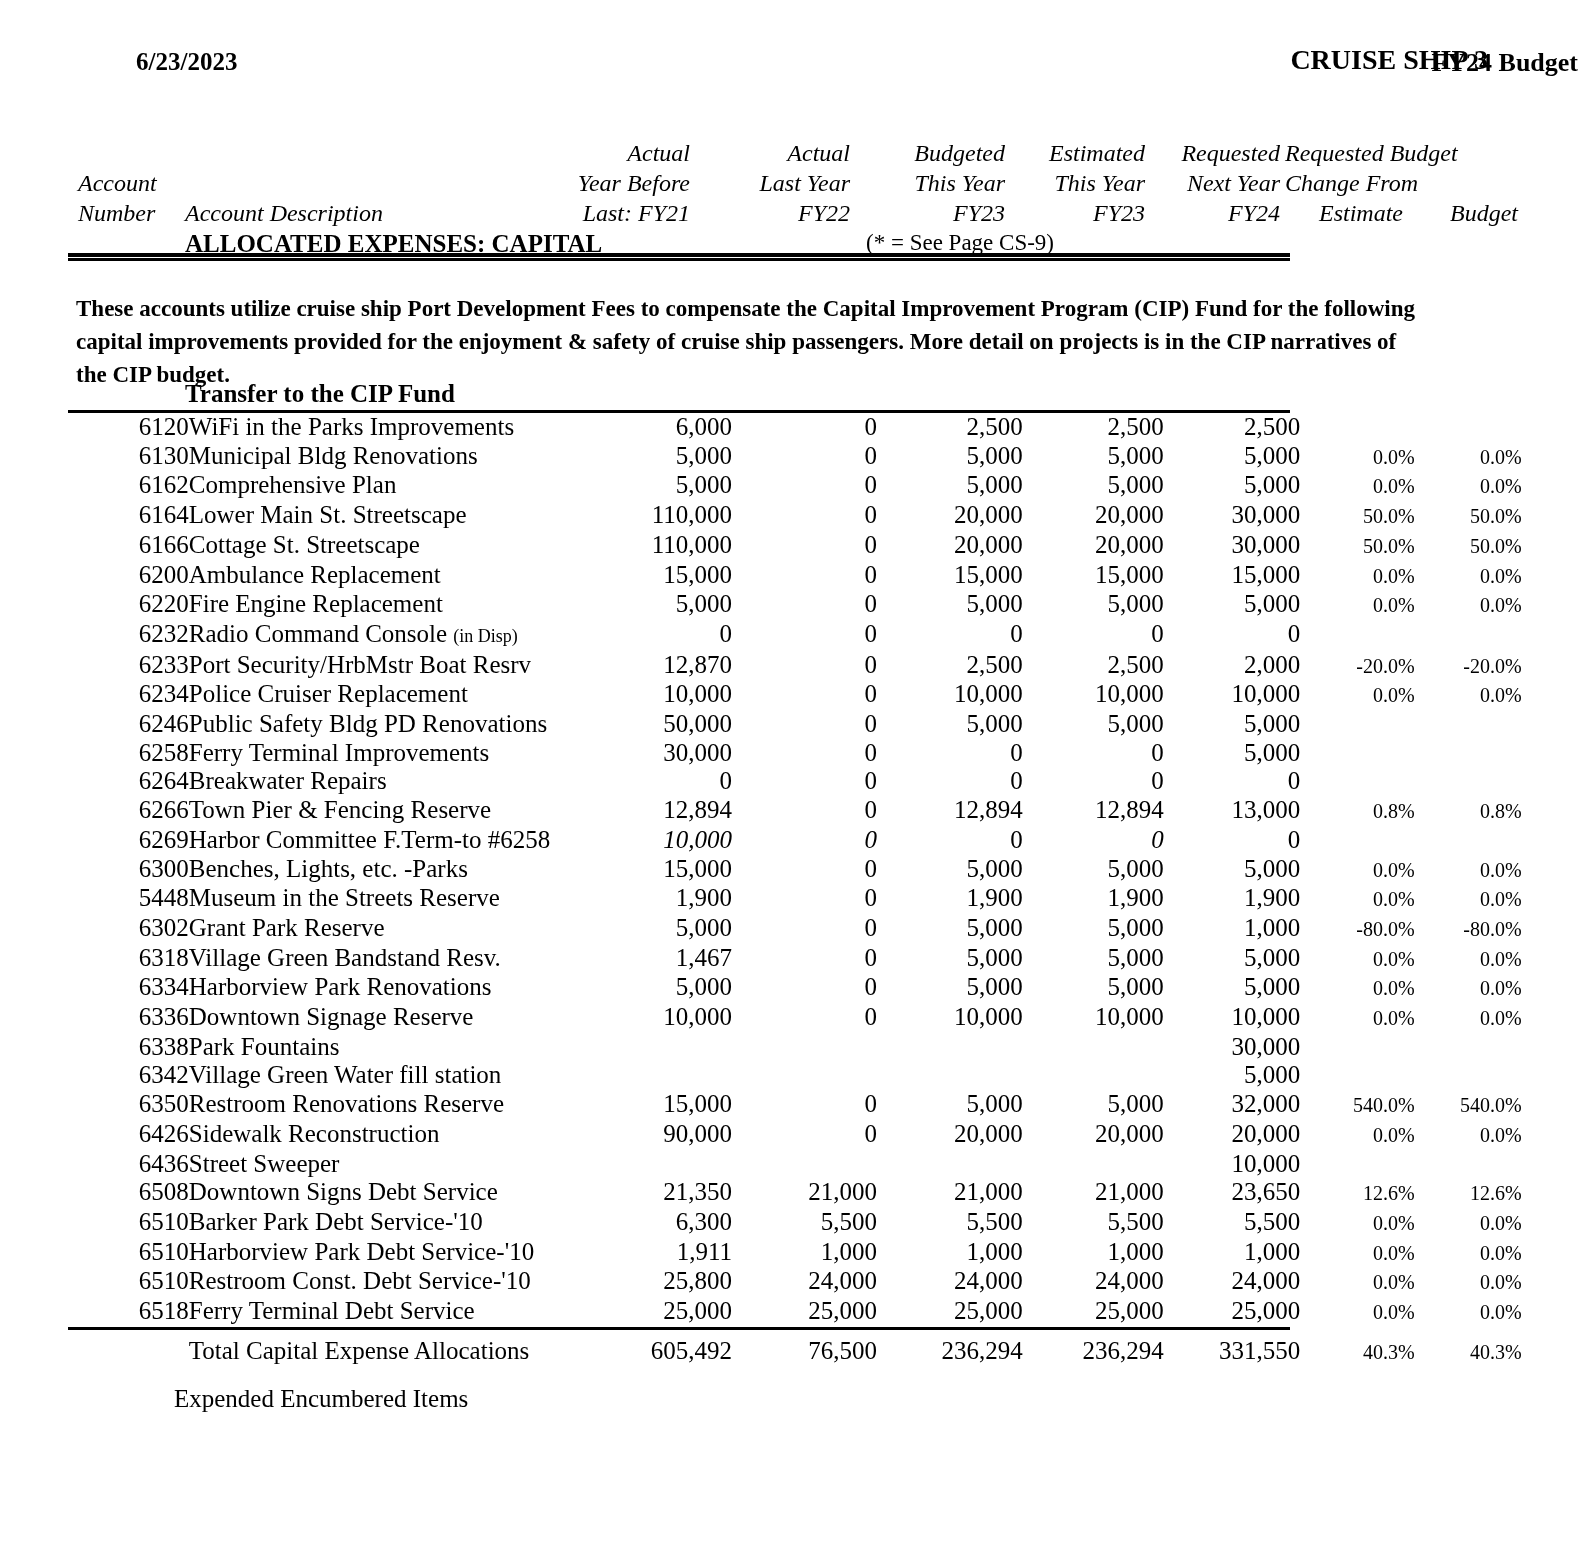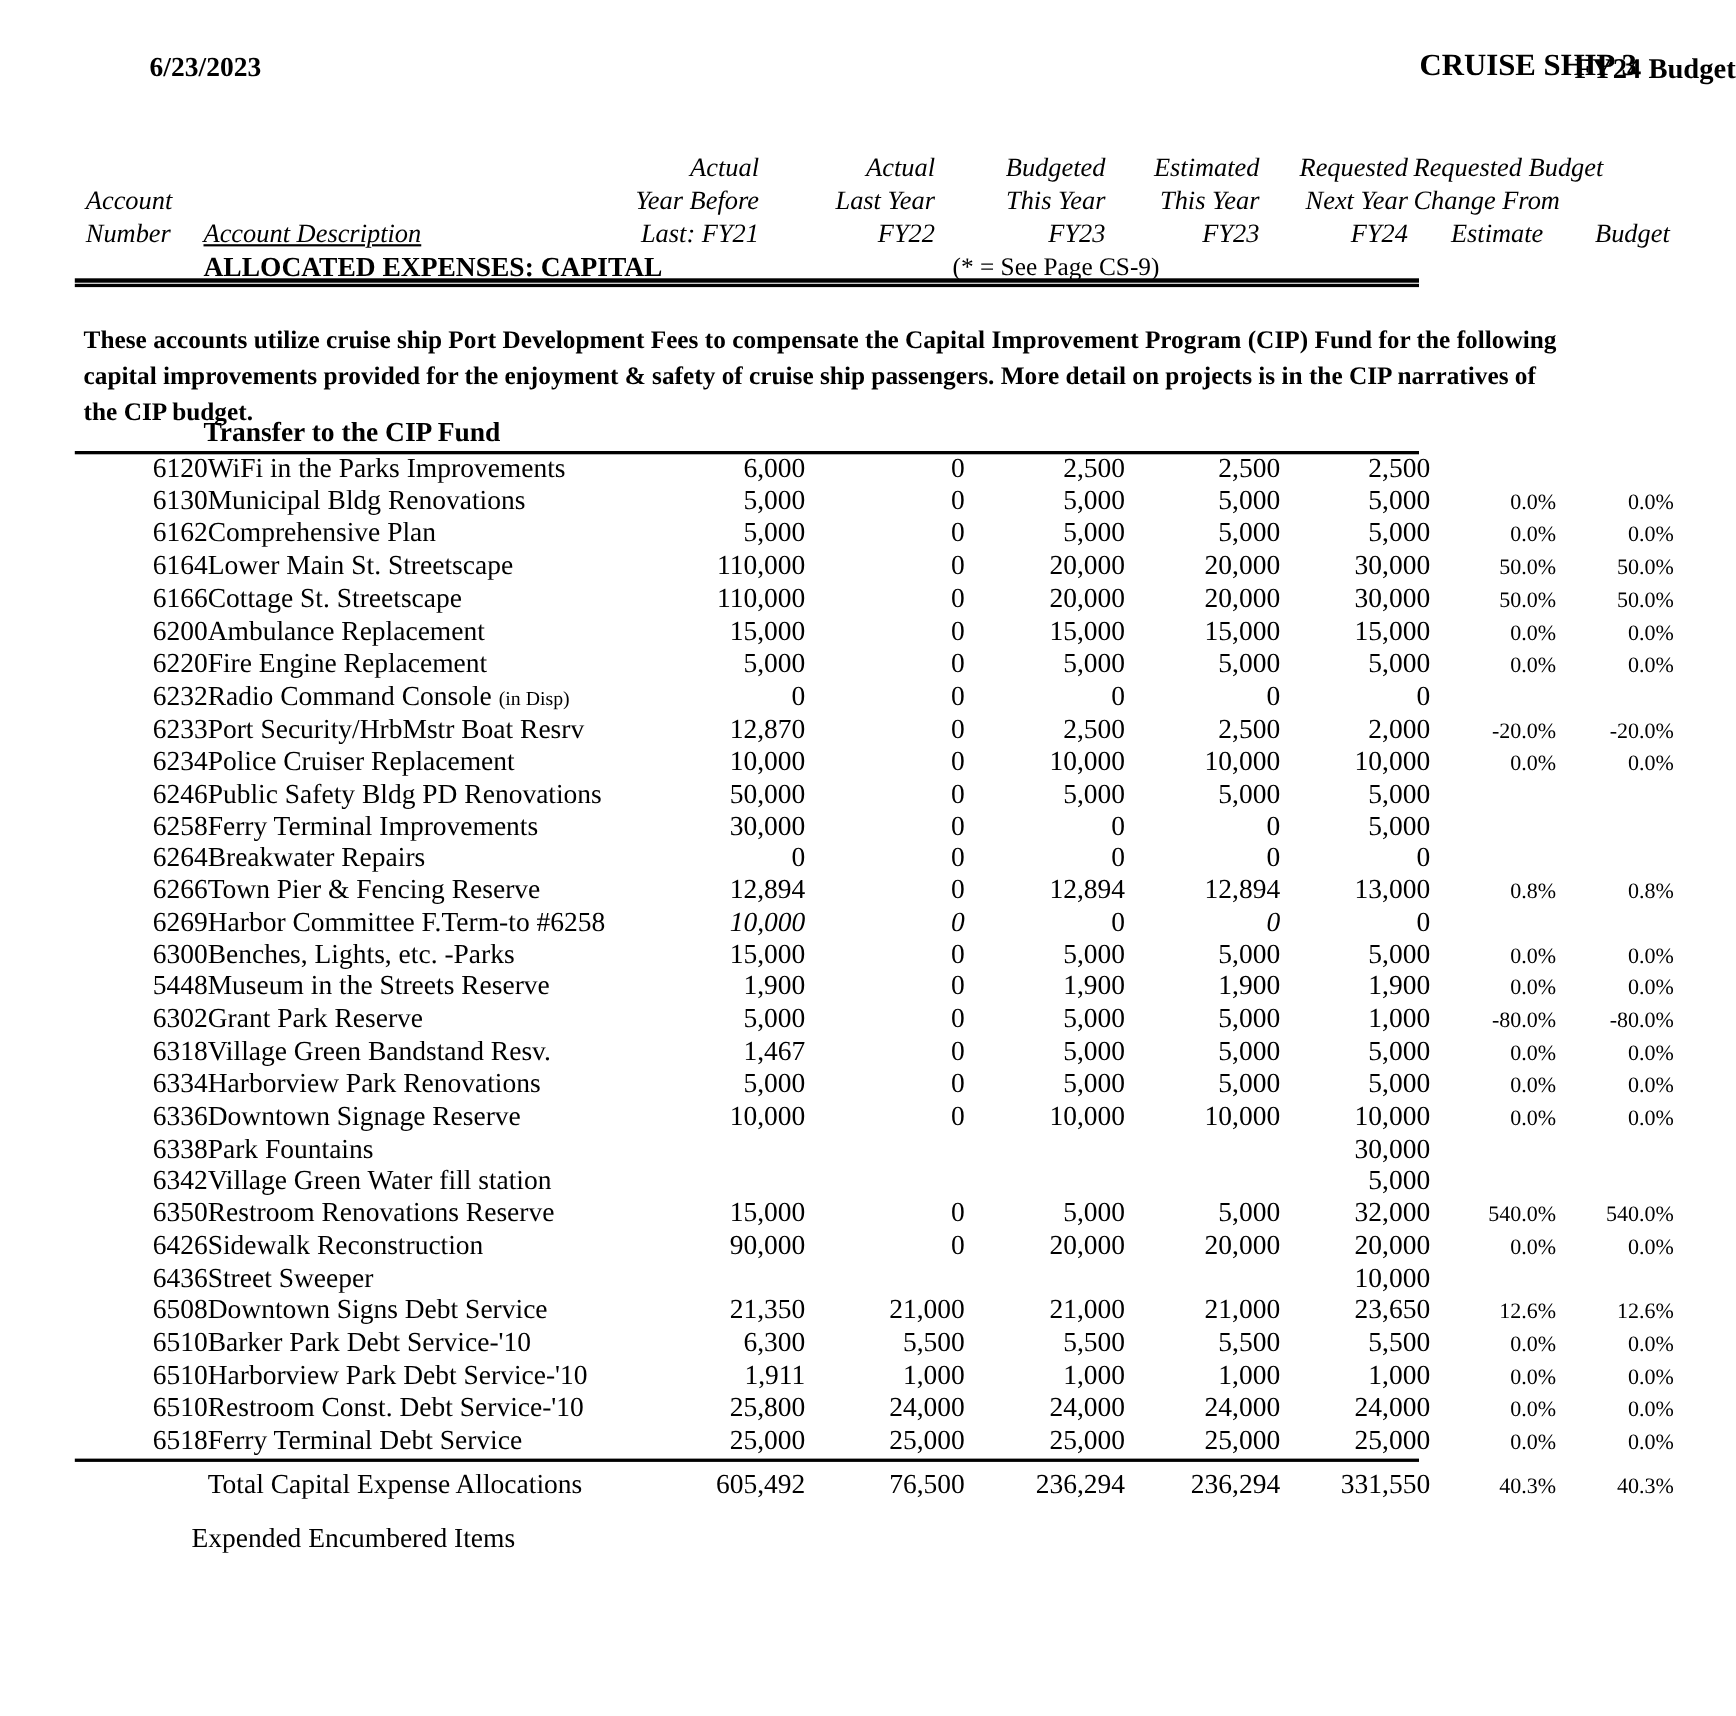--- a/index.html
+++ b/index.html
@@ -64,21 +64,21 @@
   }
   .ch {
     position: absolute;
     text-align: right;
     white-space: nowrap;
   }
   .ch.center { text-align: left; }
 
   
   .c-acctnum  { left: 78px;  width: 120px; text-align: left; }
-  .c-acctdesc { left: 185px; width: 380px; text-align: left; text-decoration: underline; }
+  .c-acctdesc { left: 185px; width: 380px; text-align: left; }
   .c-fy21 { left: 520px; width: 170px; }
   .c-fy22 { left: 700px; width: 150px; }
   .c-fy23b { left: 855px; width: 150px; }
   .c-fy23e { left: 1000px; width: 145px; }
   .c-fy24 { left: 1140px; width: 140px; }
   .c-pct1 { left: 1285px; width: 118px; }
   .c-pct2 { left: 1408px; width: 110px; }
 
   .sect-title {
     position: absolute;

